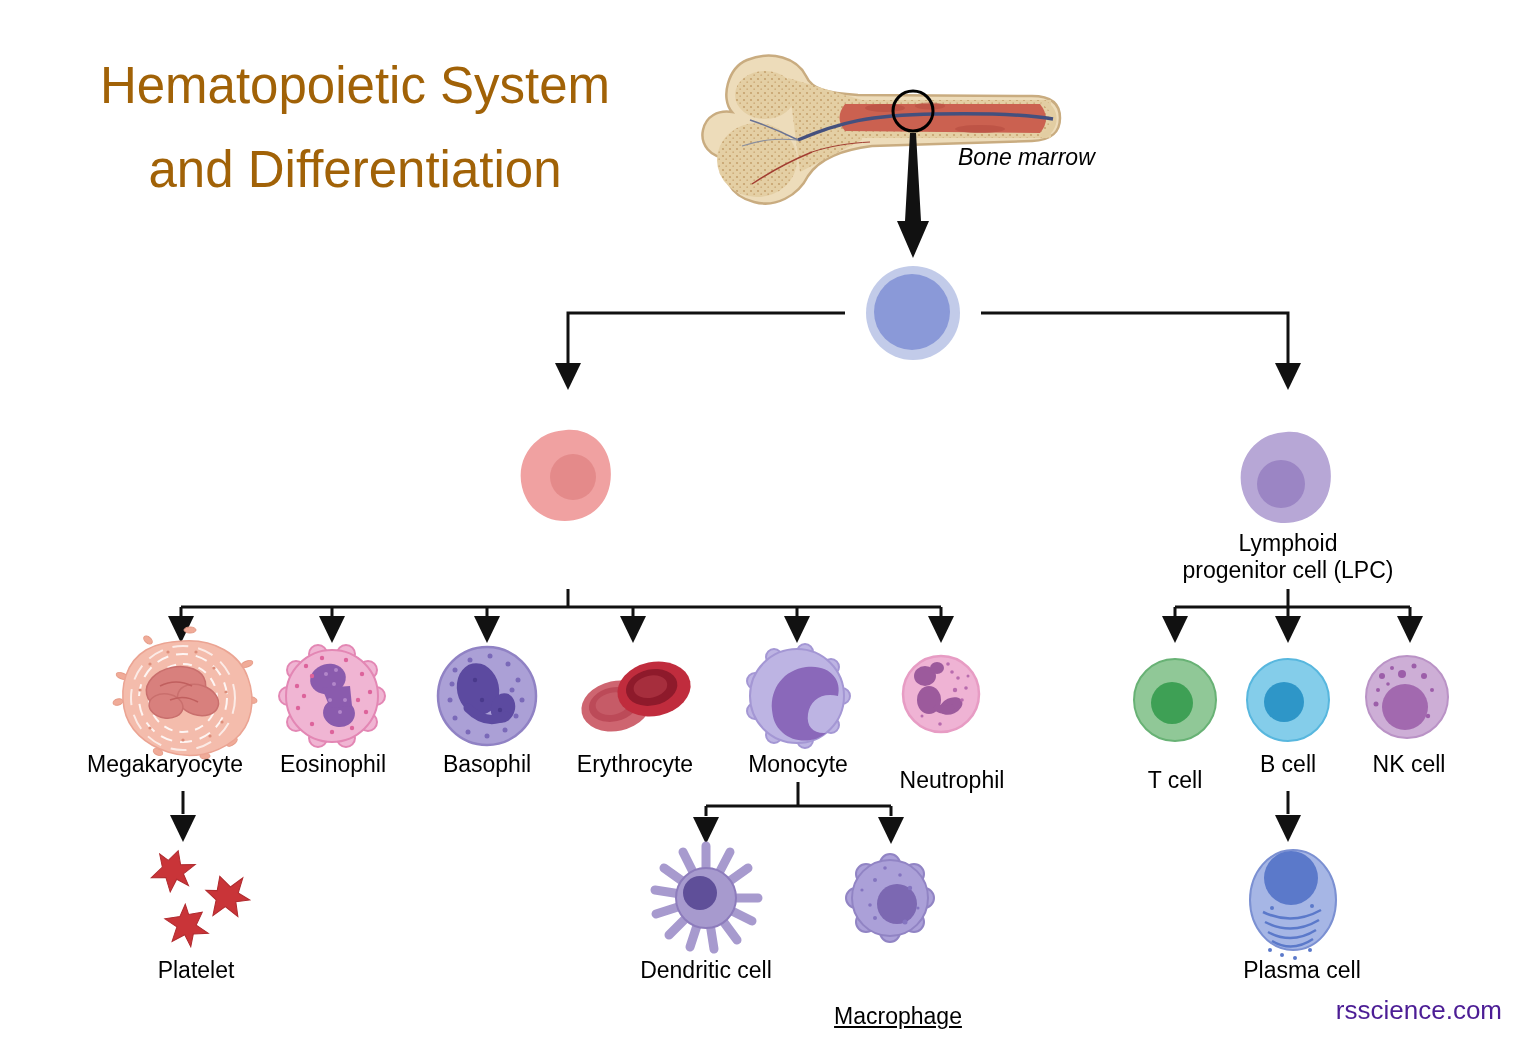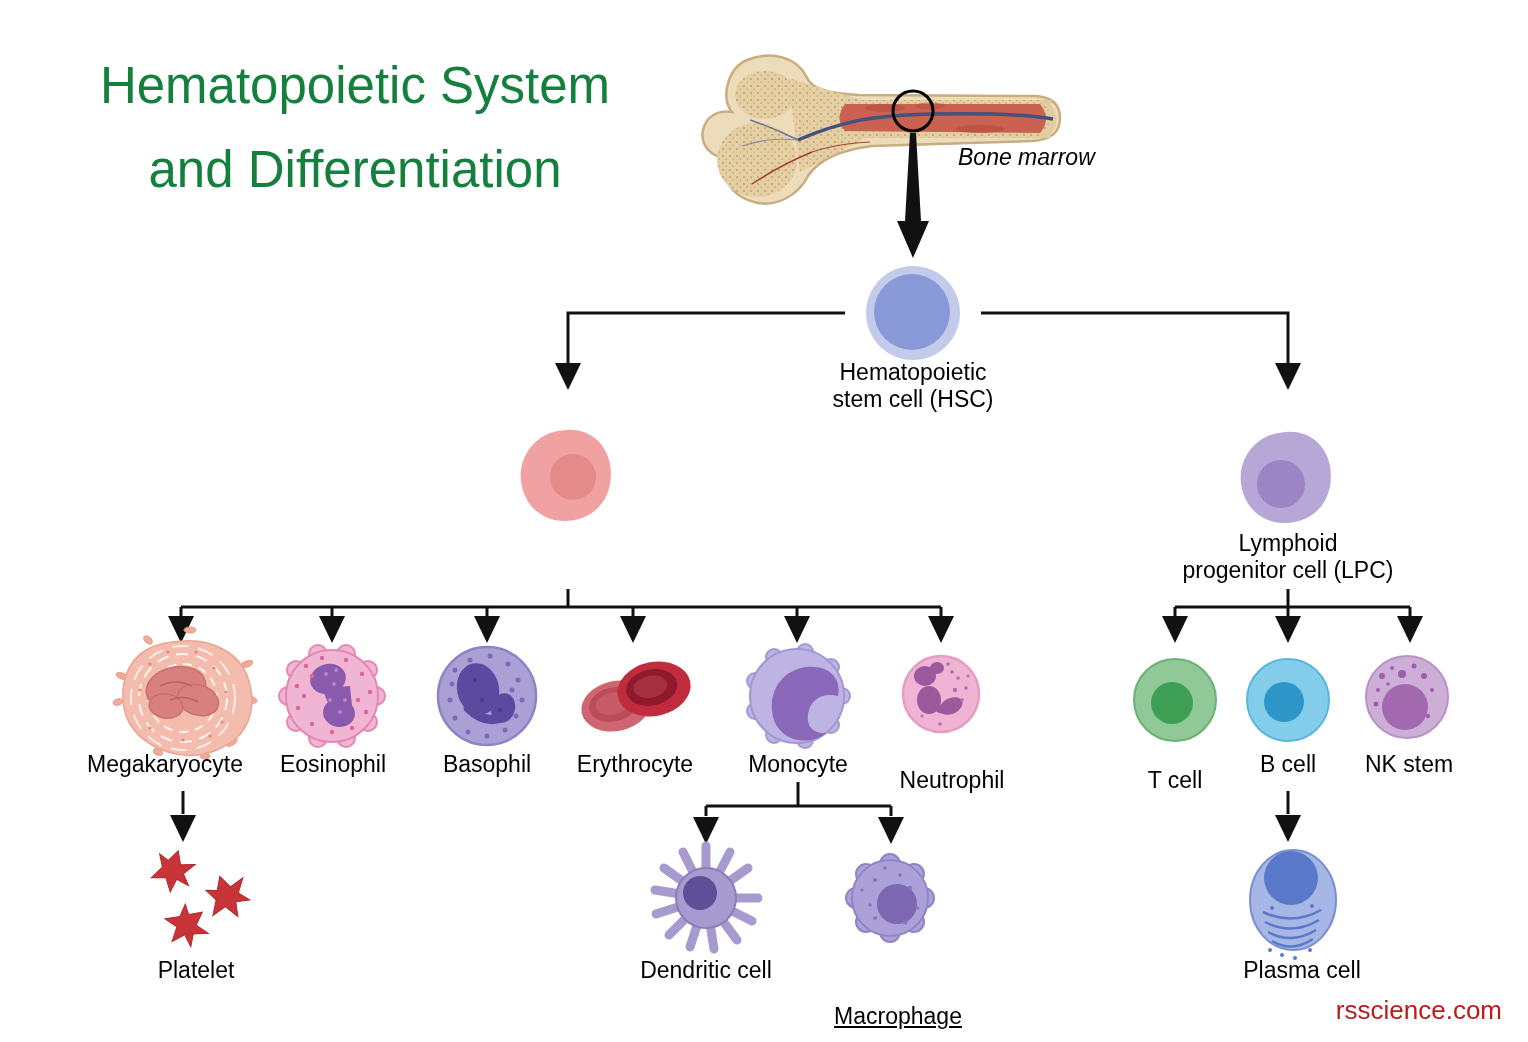--- a/index.html
+++ b/index.html
@@ -1,24 +1,24 @@
 <!DOCTYPE html>
 <html><head>
 <meta charset="utf-8">
 <style>
   html,body{margin:0;padding:0;background:#fff;}
   .canvas{position:relative;width:1528px;height:1042px;background:#ffffff;
           font-family:"Liberation Sans",sans-serif;overflow:hidden;color:#000;}
   .title{position:absolute;left:10px;top:44px;width:690px;text-align:center;
-         font-size:51px;line-height:84px;color:#15803d;}
+         font-size:51px;line-height:84px;color:#a16207;}
   .art{position:absolute;left:0;top:0;width:1528px;height:1042px;}
   .lbl{position:absolute;color:#000;font-size:23px;line-height:27px;text-align:center;
        transform:translateX(-50%);white-space:nowrap;}
   .lbl-left{transform:none;text-align:left;}
-  .watermark{position:absolute;right:26px;top:995px;font-size:26px;color:#b91c1c;}
+  .watermark{position:absolute;right:26px;top:995px;font-size:26px;color:#4c1d95;}
 </style>
 </head>
 <body>
 
 <div class="canvas">
 
   <div class="title">
     <div>Hematopoietic System</div>
     <div>and Differentiation</div>
   </div>
@@ -343,40 +343,36 @@
           <circle cx="1270" cy="950" r="2"></circle>
         <circle cx="1295" cy="958" r="2"></circle>
           <circle cx="1310" cy="950" r="2"></circle>
           <circle cx="1282" cy="955" r="2"></circle>
       </g>
     </g>
   </svg>
 
   <div class="lbl lbl-left" style="left:958px;top:144px;font-style:italic;">Bone marrow</div>
 
-  <div class="lbl" style="left:913px;top:359px;">
-    <div>Hematopoietic</div>
-    <div>stem cell (HSC)</div>
-  </div>
 
 
   <div class="lbl" style="left:1288px;top:530px;">
     <div>Lymphoid</div>
     <div>progenitor cell (LPC)</div>
   </div>
 
   <div class="lbl" style="left:165px;top:751px;">Megakaryocyte</div>
   <div class="lbl" style="left:333px;top:751px;">Eosinophil</div>
   <div class="lbl" style="left:487px;top:751px;">Basophil</div>
   <div class="lbl" style="left:635px;top:751px;">Erythrocyte</div>
   <div class="lbl" style="left:798px;top:751px;">Monocyte</div>
   <div class="lbl" style="left:952px;top:751px;margin-top:16px;">Neutrophil</div>
   <div class="lbl" style="left:1175px;top:767px;">T cell</div>
   <div class="lbl" style="left:1288px;top:751px;">B cell</div>
-  <div class="lbl" style="left:1409px;top:751px;">NK stem</div>
+  <div class="lbl" style="left:1409px;top:751px;">NK cell</div>
 
   <div class="lbl" style="left:196px;top:957px;">Platelet</div>
   <div class="lbl" style="left:706px;top:957px;">Dendritic cell</div>
   <div class="lbl" style="left:898px;top:1003px;text-decoration:underline;">Macrophage</div>
   <div class="lbl" style="left:1302px;top:957px;">Plasma cell</div>
 
   <div class="watermark">rsscience.com</div>
 </div>
 
 </body></html>

